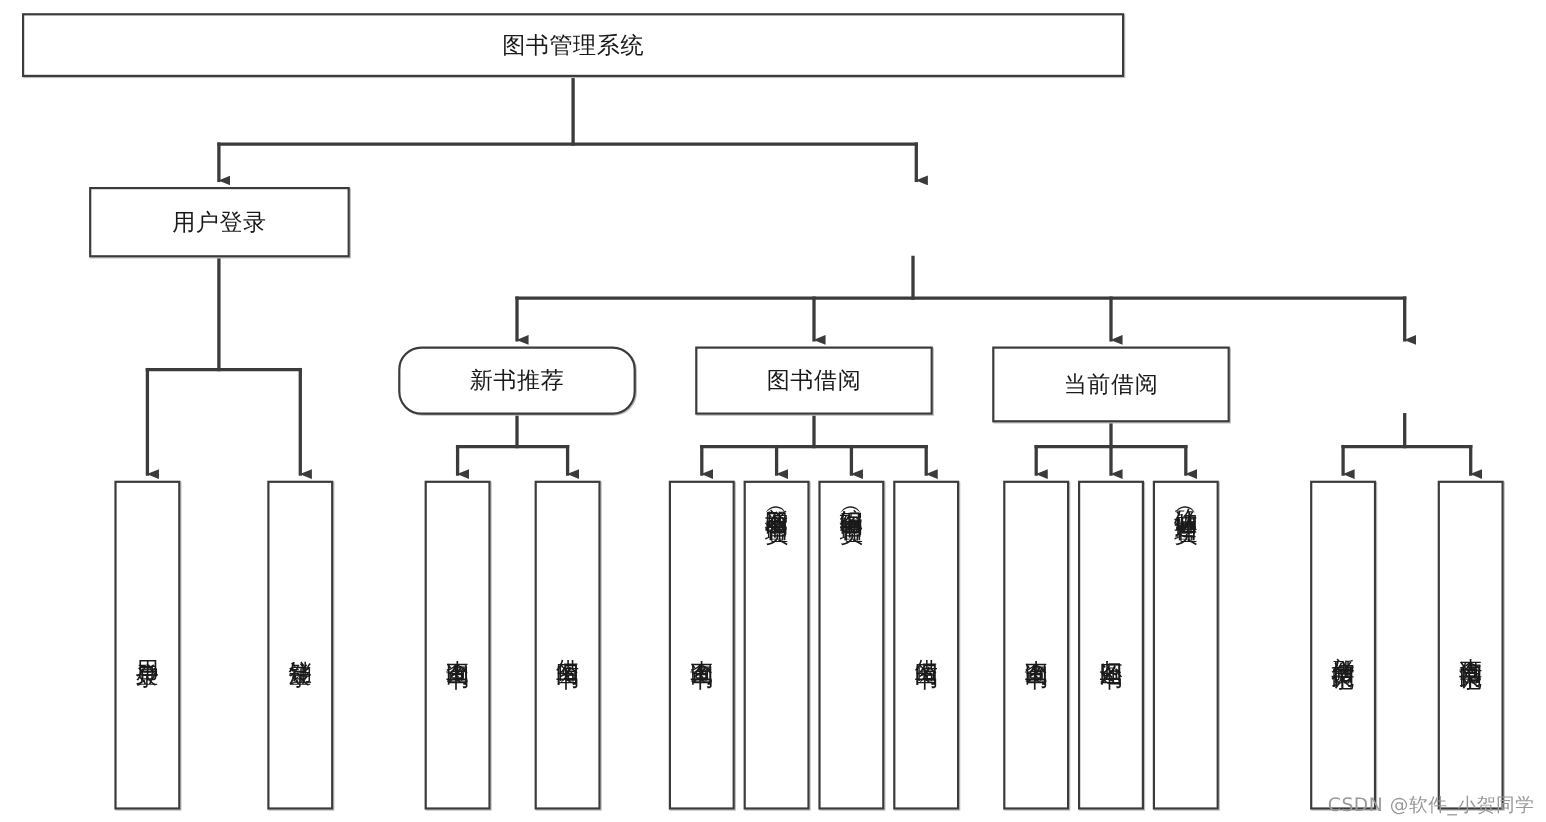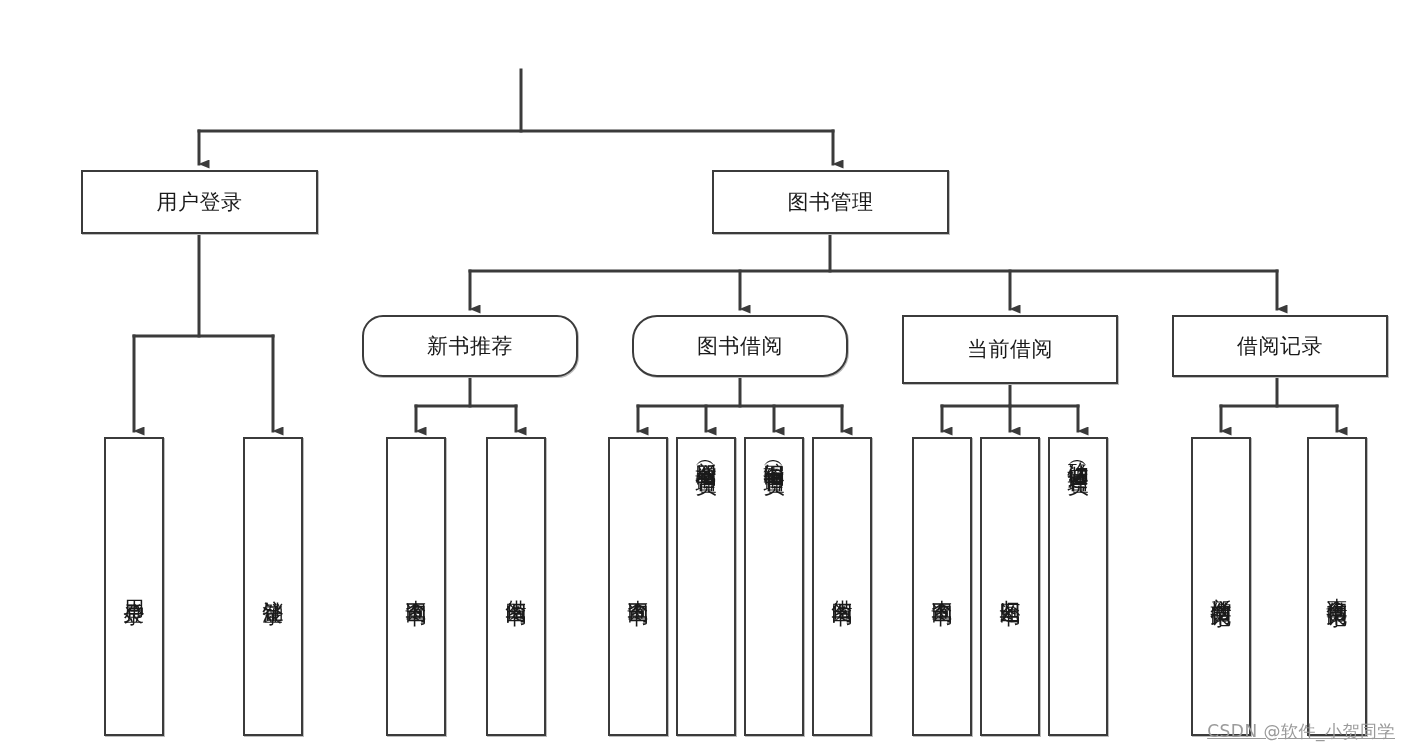--- a/index.html
+++ b/index.html
@@ -65,21 +65,20 @@
     pointer-events: none;
   }
   .watermark {
     position: absolute;
     right: 10px;
     bottom: 4px;
     color: #9a9a9a;
     font-size: 17px;
     letter-spacing: 0.5px;
     white-space: nowrap;
-    text-decoration: underline;
   }
 </style>
 </head>
 <body>
 
 <div id="diagram-root">
 
   <svg id="edges" viewBox="0 0 1405 747" xmlns="http://www.w3.org/2000/svg">
     <defs>
       <marker id="arrowhead" markerWidth="9" markerHeight="11" refX="4.5" refY="10.5" orient="auto" markerUnits="userSpaceOnUse">
@@ -123,39 +122,36 @@
       <path d="M1010,406 L1010,431" marker-end="url(#arrowhead)"></path>
       <path d="M1078,406 L1078,431" marker-end="url(#arrowhead)"></path>
 
       <path d="M1277,377 L1277,406"></path>
       <path d="M1221,406 L1337,406"></path>
       <path d="M1221,406 L1221,431" marker-end="url(#arrowhead)"></path>
       <path d="M1337,406 L1337,431" marker-end="url(#arrowhead)"></path>
     </g>
   </svg>
 
+  <div class="node-box" style="left:20px; top:12px; width:1002px; height:58px;">
+    <span class="node-label">图书管理系统</span>
+  </div>
 
   <div class="node-box" style="left:81px; top:170px; width:237px; height:64px;">
     <span class="node-label">用户登录</span>
-  </div>
-  <div class="node-box" style="left:712px; top:170px; width:237px; height:64px;">
-    <span class="node-label">图书管理</span>
   </div>
 
   <div class="node-box" style="left:362px; top:315px; width:216px; height:62px;border-radius:21px;">
     <span class="node-label">新书推荐</span>
   </div>
-  <div class="node-box" style="left:632px; top:315px; width:216px; height:62px;border-radius:25px;">
+  <div class="node-box" style="left:632px; top:315px; width:216px; height:62px;">
     <span class="node-label">图书借阅</span>
   </div>
   <div class="node-box" style="left:902px; top:315px; width:216px; height:69px;">
     <span class="node-label">当前借阅</span>
-  </div>
-  <div class="node-box" style="left:1172px; top:315px; width:216px; height:62px;">
-    <span class="node-label">借阅记录</span>
   </div>
 
   <div class="node-box vertical centered" style="left:104px; top:437px; width:60px; height:299px;">
     <span class="node-label">用户登录</span>
   </div>
   <div class="node-box vertical centered" style="left:243px; top:437px; width:60px; height:299px;">
     <span class="node-label">注销登录</span>
   </div>
 
   <div class="node-box vertical centered" style="left:386px; top:437px; width:60px; height:299px;">

